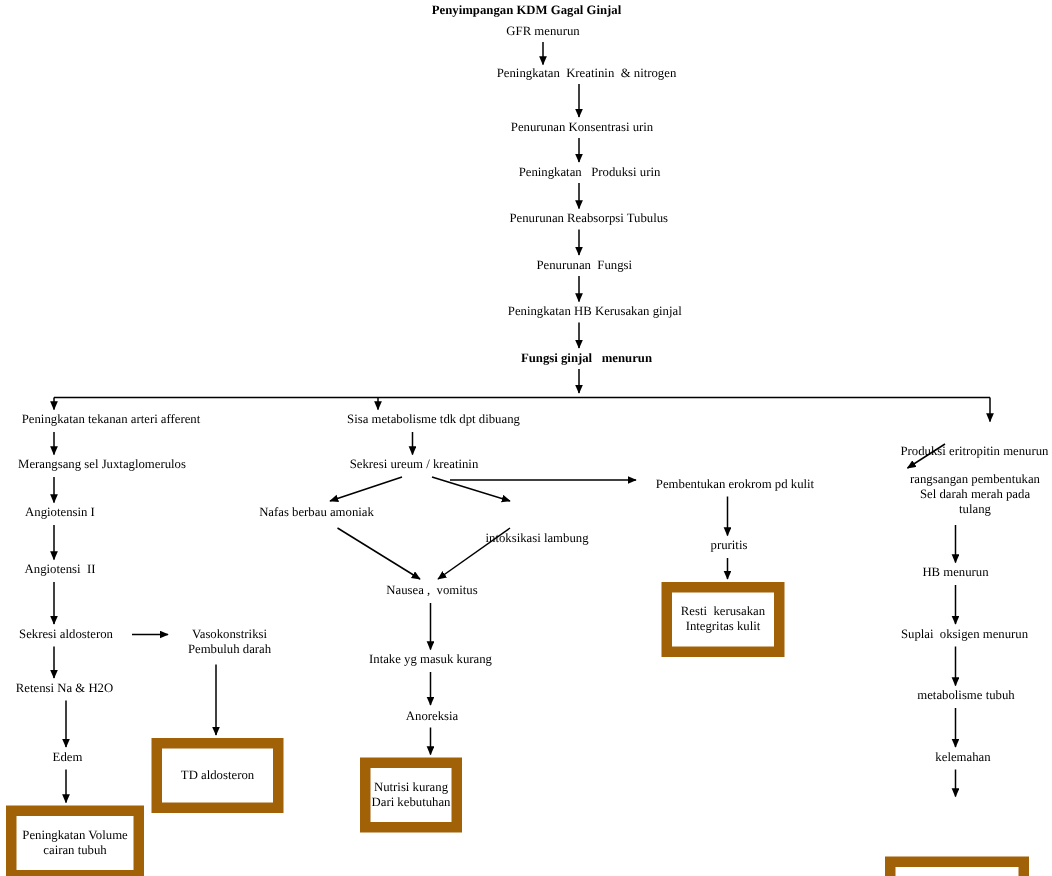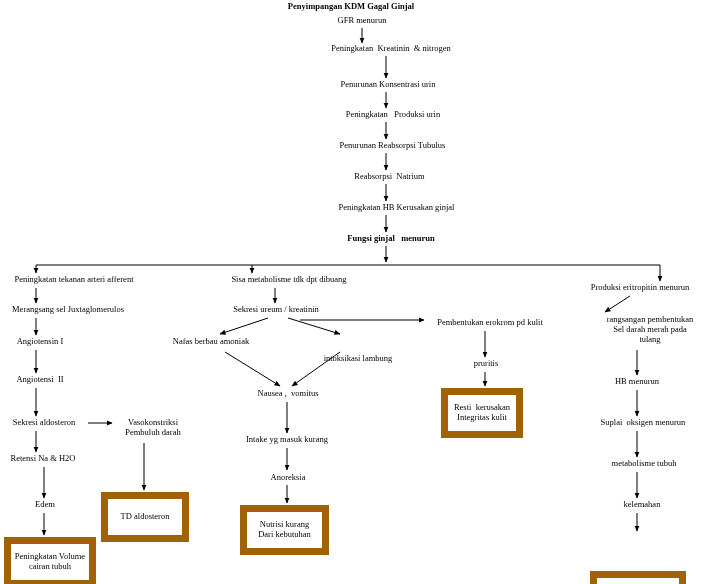--- a/index.html
+++ b/index.html
@@ -83,21 +83,21 @@
         <line x1="637" y1="513" x2="637" y2="531" marker-end="url(#ah)"></line>
       </g>
   </svg>
   <div id="nodes">
       <div class="node b" style="left: 258px; top: 2px; width: 186px;">Penyimpangan KDM Gagal Ginjal</div>
       <div class="node" style="left: 325px; top: 16px; width: 74px;">GFR menurun</div>
       <div class="node" style="left: 316px; top: 44px; width: 150px;">Peningkatan  Kreatinin  &amp; nitrogen</div>
       <div class="node" style="left: 323px; top: 80px; width: 130px;">Penurunan Konsentrasi urin</div>
       <div class="node" style="left: 332px; top: 110px; width: 122px;">Peningkatan   Produksi urin</div>
       <div class="node" style="left: 323px; top: 141px; width: 139px;">Penurunan Reabsorpsi Tubulus</div>
-      <div class="node" style="left: 340px; top: 172px; width: 99px;">Reabsorpsi  Natrium</div>
+      <div class="node" style="left: 340px; top: 172px; width: 99px;">Penurunan  Fungsi</div>
       <div class="node" style="left: 330px; top: 203px; width: 133px;">Peningkatan HB Kerusakan ginjal</div>
       <div class="node" style="left: 336px; top: 234px; width: 110px; font-weight: bold;">Fungsi ginjal   menurun</div>
       <div class="node" style="left: 0px; top: 275px; width: 148px;">Peningkatan tekanan arteri afferent</div>
       <div class="node" style="left: 2px; top: 305px; width: 132px;">Merangsang sel Juxtaglomerulos</div>
       <div class="node" style="left: 8px; top: 337px; width: 64px;">Angiotensin I</div>
       <div class="node" style="left: 8px; top: 375px; width: 64px;">Angiotensi  II</div>
       <div class="node" style="left: 4px; top: 418px; width: 80px;">Sekresi aldosteron</div>
       <div class="node" style="left: 114px; top: 418px; width: 78px;">Vasokonstriksi
 Pembuluh darah</div>
       <div class="node" style="left: 4px; top: 454px; width: 78px;">Retensi Na &amp; H2O</div>
@@ -105,27 +105,27 @@
       <div class="node boxed" style="left: 101px; top: 492px; width: 88px; height: 26px;">TD aldosteron</div>
       <div class="node boxed" style="left: 4px; top: 537px; width: 92px; height: 30px;">Peningkatan Volume
 cairan tubuh</div>
       <div class="node" style="left: 219px; top: 275px; width: 140px;">Sisa metabolisme tdk dpt dibuang</div>
       <div class="node" style="left: 221px; top: 305px; width: 110px;">Sekresi ureum / kreatinin</div>
       <div class="node" style="left: 163px; top: 337px; width: 96px;">Nafas berbau amoniak</div>
       <div class="node" style="left: 317px; top: 354px; width: 82px;">intoksikasi lambung</div>
       <div class="node" style="left: 250px; top: 389px; width: 76px;">Nausea ,  vomitus</div>
       <div class="node" style="left: 238px; top: 435px; width: 98px;">Intake yg masuk kurang</div>
       <div class="node" style="left: 263px; top: 473px; width: 50px;">Anoreksia</div>
-      <div class="node boxed" style="left: 240px; top: 505px; width: 89px; height: 30px;">Nutrisi kurang
+      <div class="node boxed" style="left: 240px; top: 505px; width: 68px; height: 30px;">Nutrisi kurang
 Dari kebutuhan</div>
       <div class="node" style="left: 426px; top: 318px; width: 128px;">Pembentukan erokrom pd kulit</div>
       <div class="node" style="left: 466px; top: 359px; width: 40px;">pruritis</div>
       <div class="node boxed" style="left: 441px; top: 388px; width: 82px; height: 30px;">Resti  kerusakan
 Integritas kulit</div>
-      <div class="node" style="left: 581px; top: 283px; width: 118px;">Produksi eritropitin menurun</div>
+      <div class="node" style="left: 581px; top: 296px; width: 118px; text-align: right;">Produksi eritropitin menurun</div>
       <div class="node" style="left: 600px; top: 315px; width: 100px;">rangsangan pembentukan
 Sel darah merah pada
 tulang</div>
       <div class="node" style="left: 608px; top: 377px; width: 58px;">HB menurun</div>
       <div class="node" style="left: 593px; top: 418px; width: 100px;">Suplai  oksigen menurun</div>
       <div class="node" style="left: 603px; top: 459px; width: 82px;">metabolisme tubuh</div>
       <div class="node" style="left: 615px; top: 500px; width: 54px;">kelemahan</div>
       <div class="node boxed" style="left: 590px; top: 533px; width: 96px; height: 26px; margin-top: 38px;">intoleransi aktivitas</div>
     </div>
 </div>

